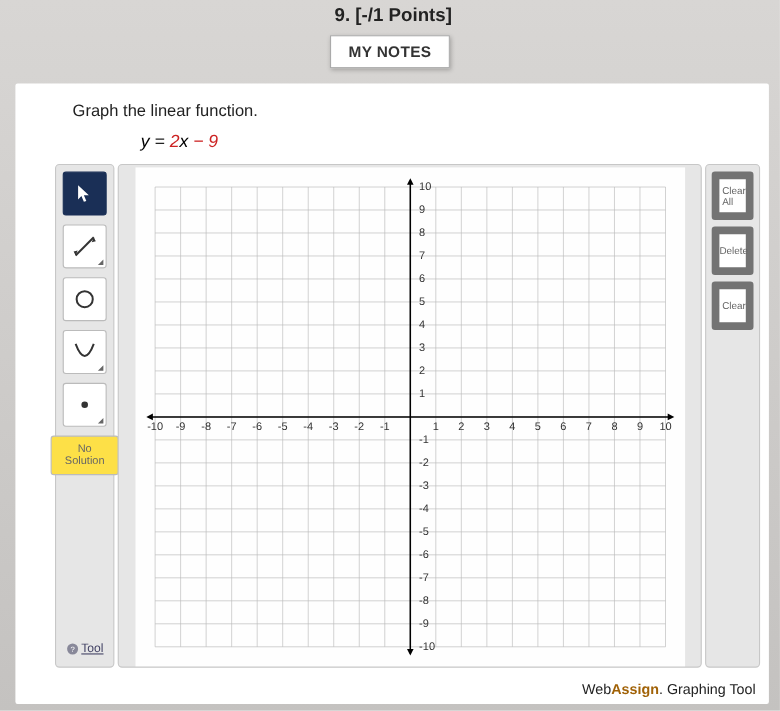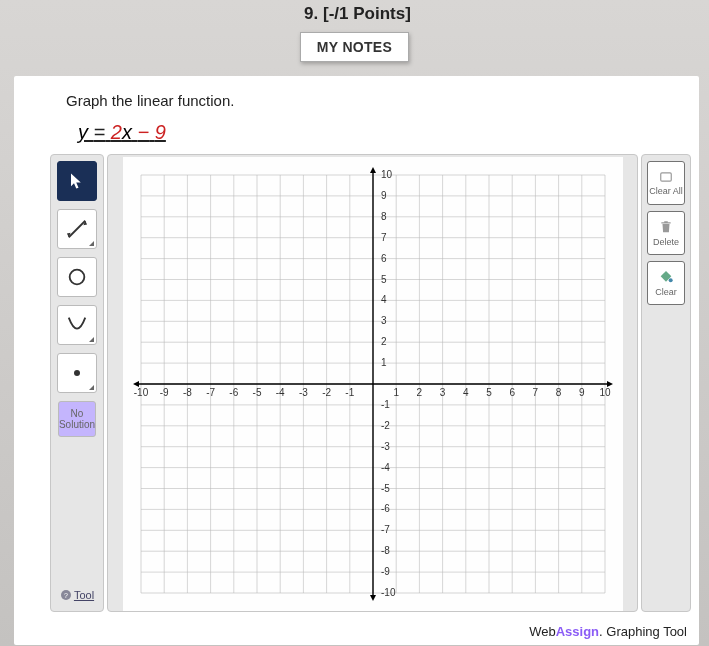--- a/index.html
+++ b/index.html
@@ -43,24 +43,23 @@
     .content {
       background: #fff;
       margin: 0 10px 0 14px;
       border-radius: 2px;
     }
     .instruction {
       padding: 16px 0 6px 52px;
       font-size: 15px;
     }
     .equation {
-      padding: 6px 0 10px 64px;
+      padding: 6px 0 10px 114px;
       font-style: italic;
-      font-size: 20px;
-      text-decoration: underline;
+      font-size: 16px;
     }
     .equation .vary { color: #000; }
     .equation .coeff { color: #c22; }
     .equation .minus { color: #c22; }
     .equation .const { color: #c22; }
 
     .tool-wrap {
       display: flex;
       padding: 0 8px 8px 36px;
       gap: 3px;
@@ -100,24 +99,24 @@
       bottom: 2px;
       width: 0; height: 0;
       border-left: 5px solid transparent;
       border-bottom: 5px solid #666;
     }
     .nosol {
       font-size: 10px;
       text-align: center;
       color: #666;
       line-height: 11px;
-      width: 38px;
+      width: 62px;
       height: 36px;
       display:flex; align-items:center; justify-content:center;
-      background:#c4b5fd; border:1px solid #bbb; border-radius:3px;
+      background:#fde047; border:1px solid #bbb; border-radius:3px;
       cursor:pointer;
     }
     .help-link {
       margin-top: auto;
       font-size: 11px;
       text-decoration: underline;
       color: #446;
       display: flex;
       align-items: center;
       gap: 2px;
@@ -143,37 +142,37 @@
       display: flex;
       flex-direction: column;
       align-items: center;
       padding: 6px 4px;
       gap: 6px;
     }
     .rtb {
       width: 38px;
       height: 44px;
       background: #fff;
-      border: 1px solid #737373;
+      border: 7px solid #737373;
       border-radius: 3px;
       display: flex;
-      flex-direction: column;
+      flex-direction: row;
       align-items: center;
       justify-content: center;
       font-size: 9px;
       color: #666;
       cursor: pointer;
       gap: 2px;
     }
     .footer-brand {
       text-align: right;
       padding: 4px 12px 6px 0;
       font-size: 13px;
     }
-    .footer-brand b { color: #8b5cf6; font-weight: bold; }
+    .footer-brand b { color: #a16207; font-weight: bold; }
     svg.grid { display: block; }
     .ticklabel { font: 10px Arial; fill: #333; }
   </style>
 </head>
 <body>
 
 <div class="header">
   <span class="qnum">
     <span>9.</span>
     <span>[-/1 Points]</span>

